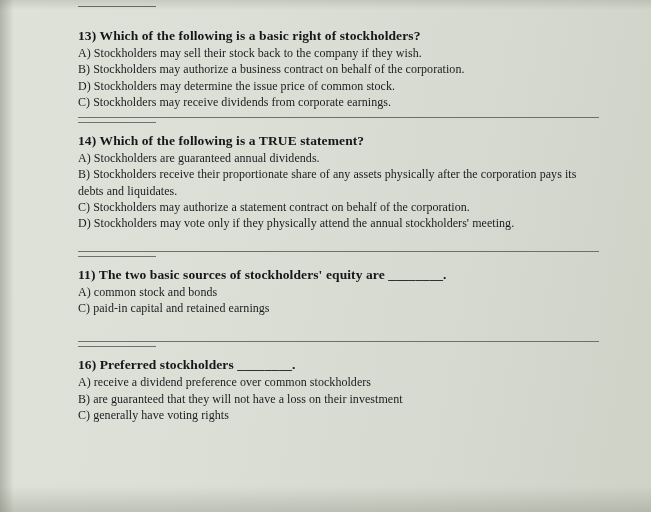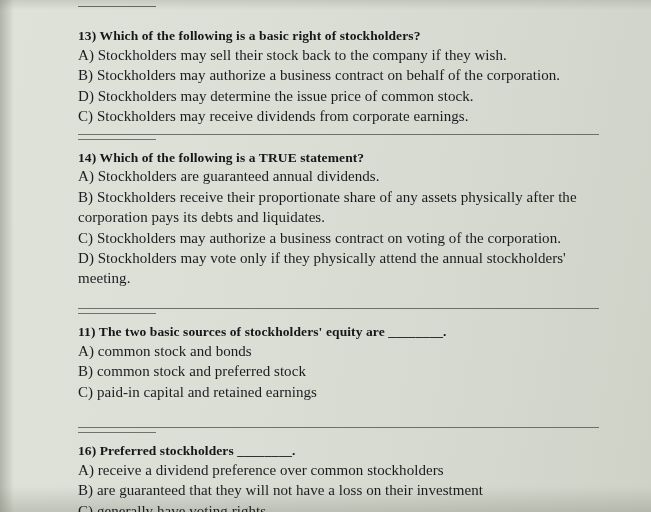--- a/index.html
+++ b/index.html
@@ -75,21 +75,21 @@
     margin-top: 9px;
   }
   .q-title {
     font-weight: bold;
     font-size: 13.5px;
     color: #15171a;
     line-height: 1.33;
     letter-spacing: 0.1px;
   }
   .q-opt {
-    font-size: 15px;
+    font-size: 12px;
     color: #1a1c1f;
     line-height: 1.36;
     letter-spacing: 0.05px;
   }
   .top-rule {
     position: absolute;
     top: 6px;
     left: 78px;
     width: 78px;
     border-top: 1px solid #4a4e46;
@@ -129,36 +129,35 @@
       <div class="rule rule-full"></div>
       <div class="rule-wrap">
           <div class="rule rule-short"></div>
         </div>
     </div>
 
     <div class="q-block">
       <div class="q-title">14) Which of the following is a TRUE statement?</div>
       <div class="q-opt">A) Stockholders are guaranteed annual dividends.</div>
       <div class="q-opt">B) Stockholders receive their proportionate share of any assets physically after the corporation pays its debts and liquidates.</div>
-      <div class="q-opt">C) Stockholders may authorize a business contract on voting of the corporation.</div>
+      <div class="q-opt">C) Stockholders may authorize a statement contract on behalf of the corporation.</div>
       <div class="q-opt">D) Stockholders may vote only if they physically attend the annual stockholders' meeting.</div>
     </div>
 
     <div class="spacer-12"></div>
     <div class="sep">
       <div class="rule rule-full"></div>
       <div class="rule-wrap">
           <div class="rule rule-short"></div>
         </div>
     </div>
 
     <div class="q-block">
       <div class="q-title">11) The two basic sources of stockholders' equity are ________.</div>
       <div class="q-opt">A) common stock and bonds</div>
-      <div class="q-opt">B) common stock and preferred stock</div>
       <div class="q-opt">C) paid-in capital and retained earnings</div>
     </div>
 
     <div class="spacer-18"></div>
     <div class="sep">
       <div class="rule rule-full"></div>
       <div class="rule-wrap">
           <div class="rule rule-short"></div>
         </div>
     </div>

